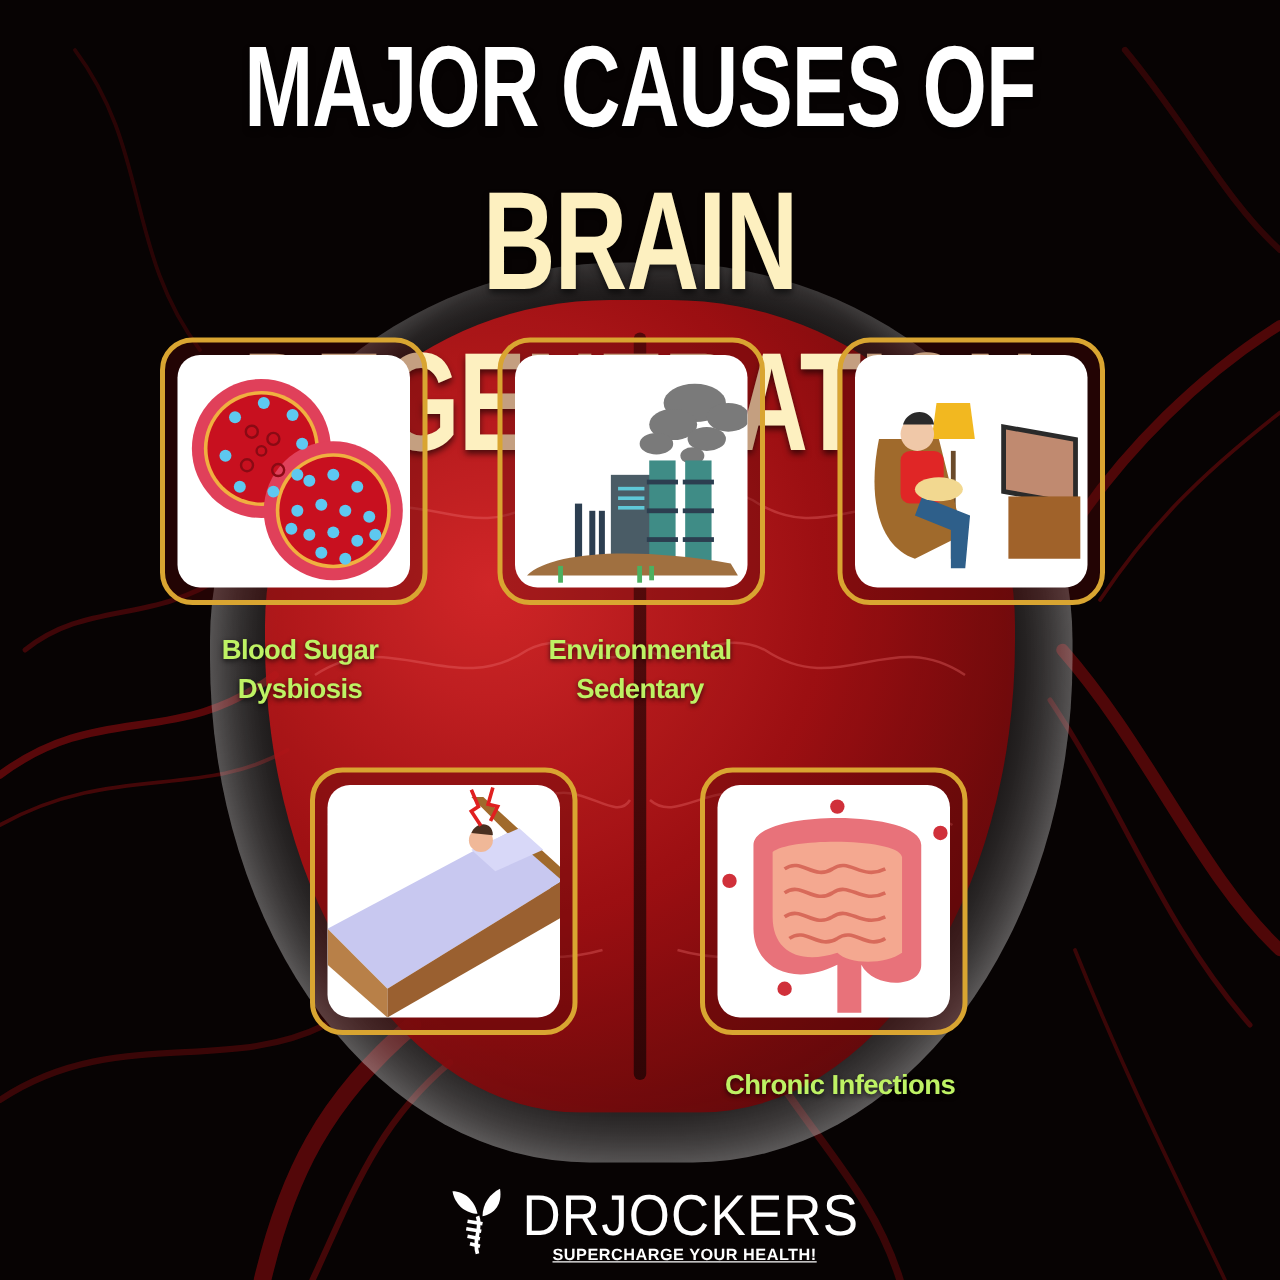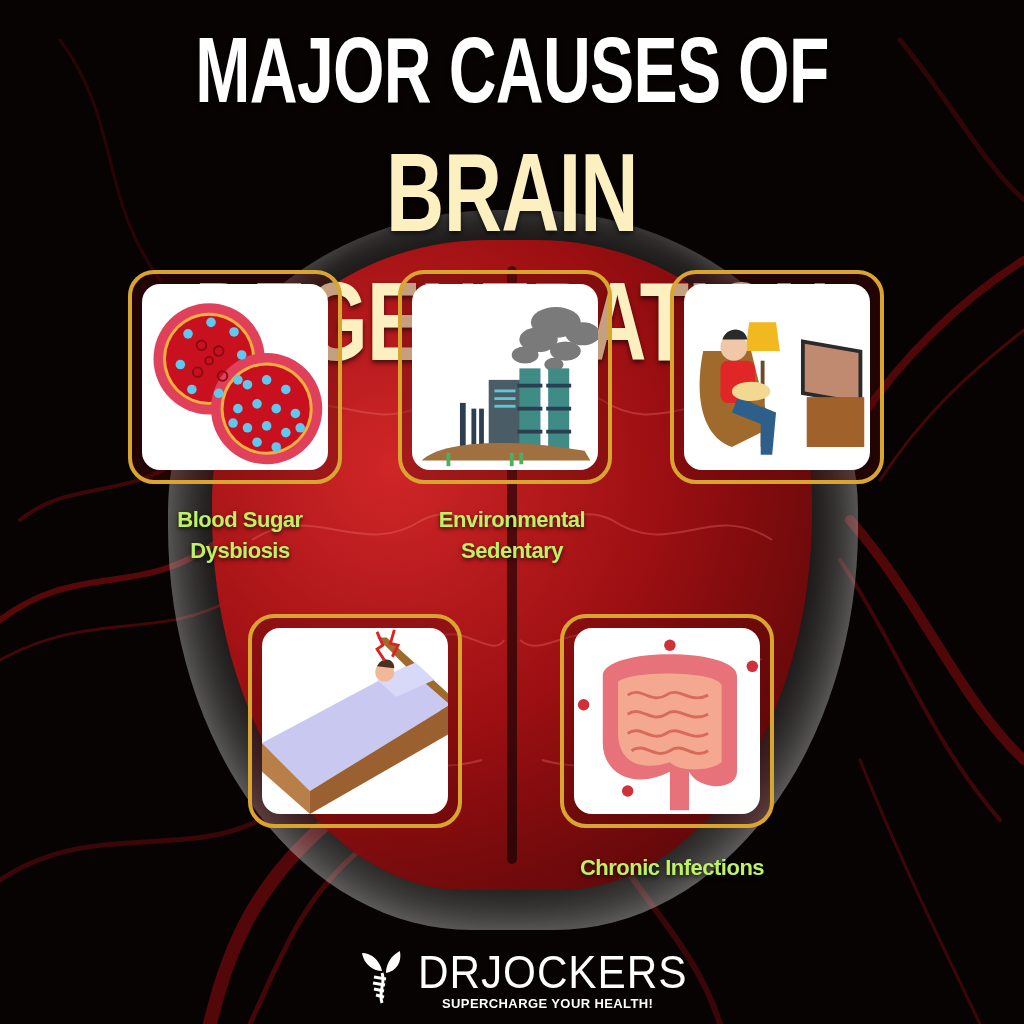--- a/index.html
+++ b/index.html
@@ -62,21 +62,21 @@
   .label span { display: block; }
 
   .logo { position: absolute; left: 356px; top: 945px; width: 330px; height: 70px; }
   .logo-word {
     position: absolute; left: 62px; top: 0; color: #fff;
     font-family: "Liberation Sans", sans-serif; font-size: 46px; font-weight: 400;
     letter-spacing: 1px; transform: scaleX(0.92); transform-origin: left top;
   }
   .logo-tag {
     position: absolute; left: 86px; top: 51px; color: #fff;
-    font-size: 13px; font-weight: 700; letter-spacing: 0.4px;
+    font-size: 13px; font-weight: 700; letter-spacing: 0.4px; text-decoration: underline;
   }
   .logo-mark { position: absolute; left: 0; top: 2px; width: 60px; height: 60px; }
 </style>
 </head>
 <body>
 
 <div class="stage">
 
   <svg class="bg-veins" viewBox="0 0 1024 1024" width="1024" height="1024">
     <g fill="none" stroke="#6e0a0c" stroke-linecap="round">

